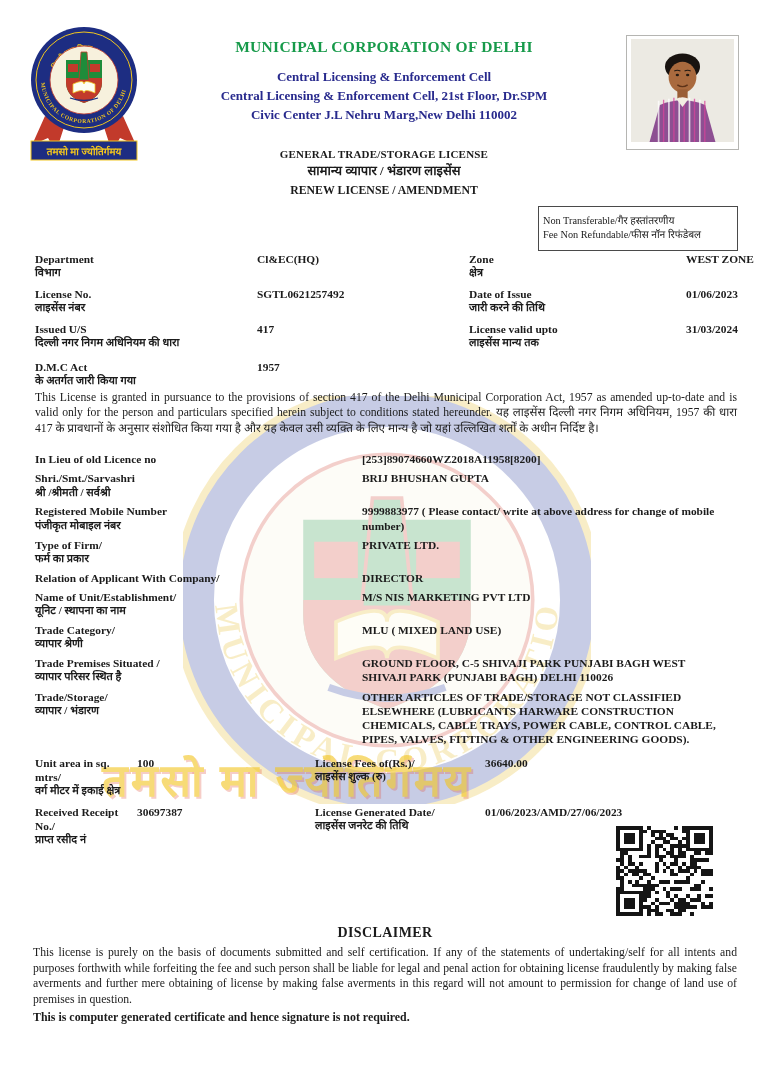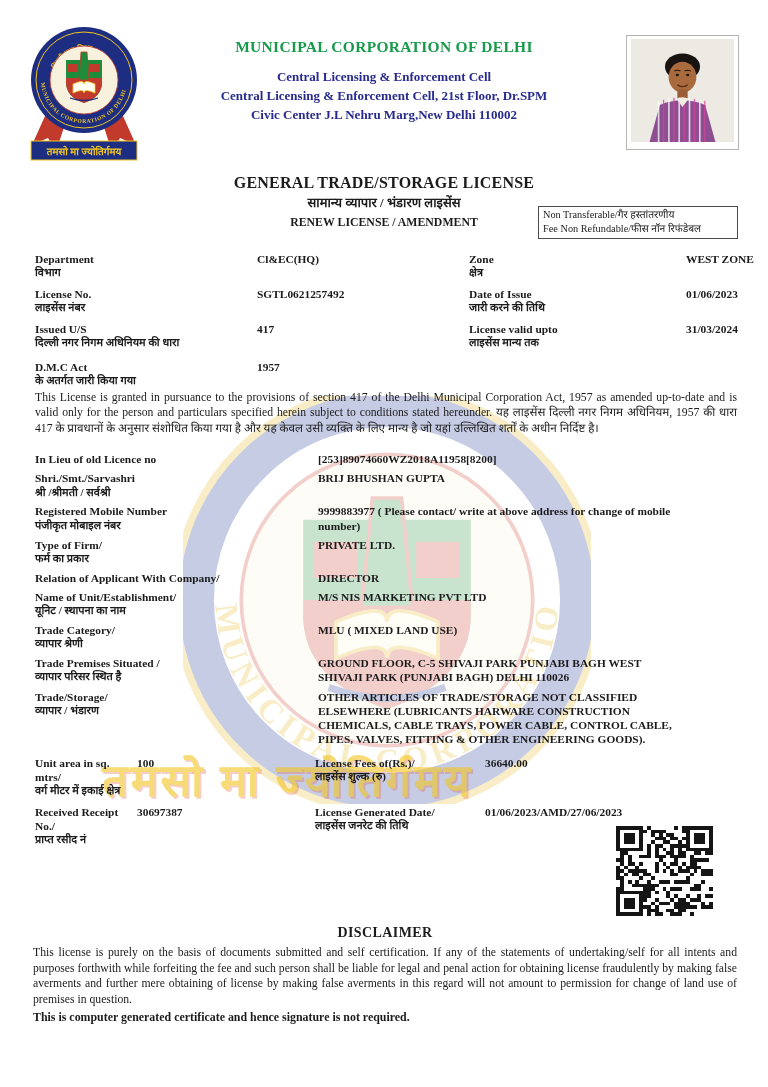--- a/index.html
+++ b/index.html
@@ -11,36 +11,36 @@
   .z1{z-index:1;}
   .wm{z-index:0;pointer-events:none;}
 
   
   .hdr-org{color:#179a4a;font-weight:bold;font-size:15.5px;letter-spacing:.3px;text-align:center;}
   .hdr-dept{color:#282a8d;font-weight:bold;font-size:13px;text-align:center;line-height:1.45;}
   .photo-frame{border:1px solid #b5b5b2;background:#fff;padding:3px;}
 
   
   .title-block{text-align:center;}
-  .t-en{font-weight:bold;font-size:16px;letter-spacing:.2px;margin-top:26px;}
+  .t-en{font-weight:bold;font-size:11px;letter-spacing:.2px;}
   .t-hi{font-weight:bold;font-size:13px;margin-top:1px;}
   .t-sub{font-weight:bold;font-size:11.8px;margin-top:4px;}
 
-  .notice{border:1px solid #4a4a4a;font-size:10.3px;line-height:1.4;padding:1px 4px;background:#fff;}
+  .notice{border:1px solid #4a4a4a;font-size:10.3px;line-height:1.4;padding:7px 4px;background:#fff;}
 
   
   .meta-row{display:grid;grid-template-columns:180px 170px 175px 175px;margin-bottom:7px;gap:42px;}
   .lbl .en{font-size:11.4px;font-weight:bold;line-height:1.25;}
   .lbl .hi{font-size:11px;font-weight:bold;line-height:1.25;white-space:nowrap;}
   .val{font-size:11.4px;font-weight:bold;line-height:1.25;}
 
   .para{font-size:11.7px;text-align:justify;line-height:1.34;}
 
   
-  .drow{display:flex;margin-bottom:5px;}
+  .drow{display:flex;margin-bottom:5px;gap:44px;}
   .drow .lbl{width:283px;flex:none;}
   .drow .val{width:360px;flex:none;}
 
   .bot-row{display:grid;grid-template-columns:102px 178px 170px 1fr;margin-bottom:7px;}
 
   .disc-h{text-align:center;font-weight:bold;font-size:14px;letter-spacing:.4px;}
   .disc-b{font-size:11.7px;text-align:justify;line-height:1.33;margin-top:4px;}
   .disc-bold{font-weight:bold;font-size:11.9px;margin-top:3px;}
 
   .wm-motto{

